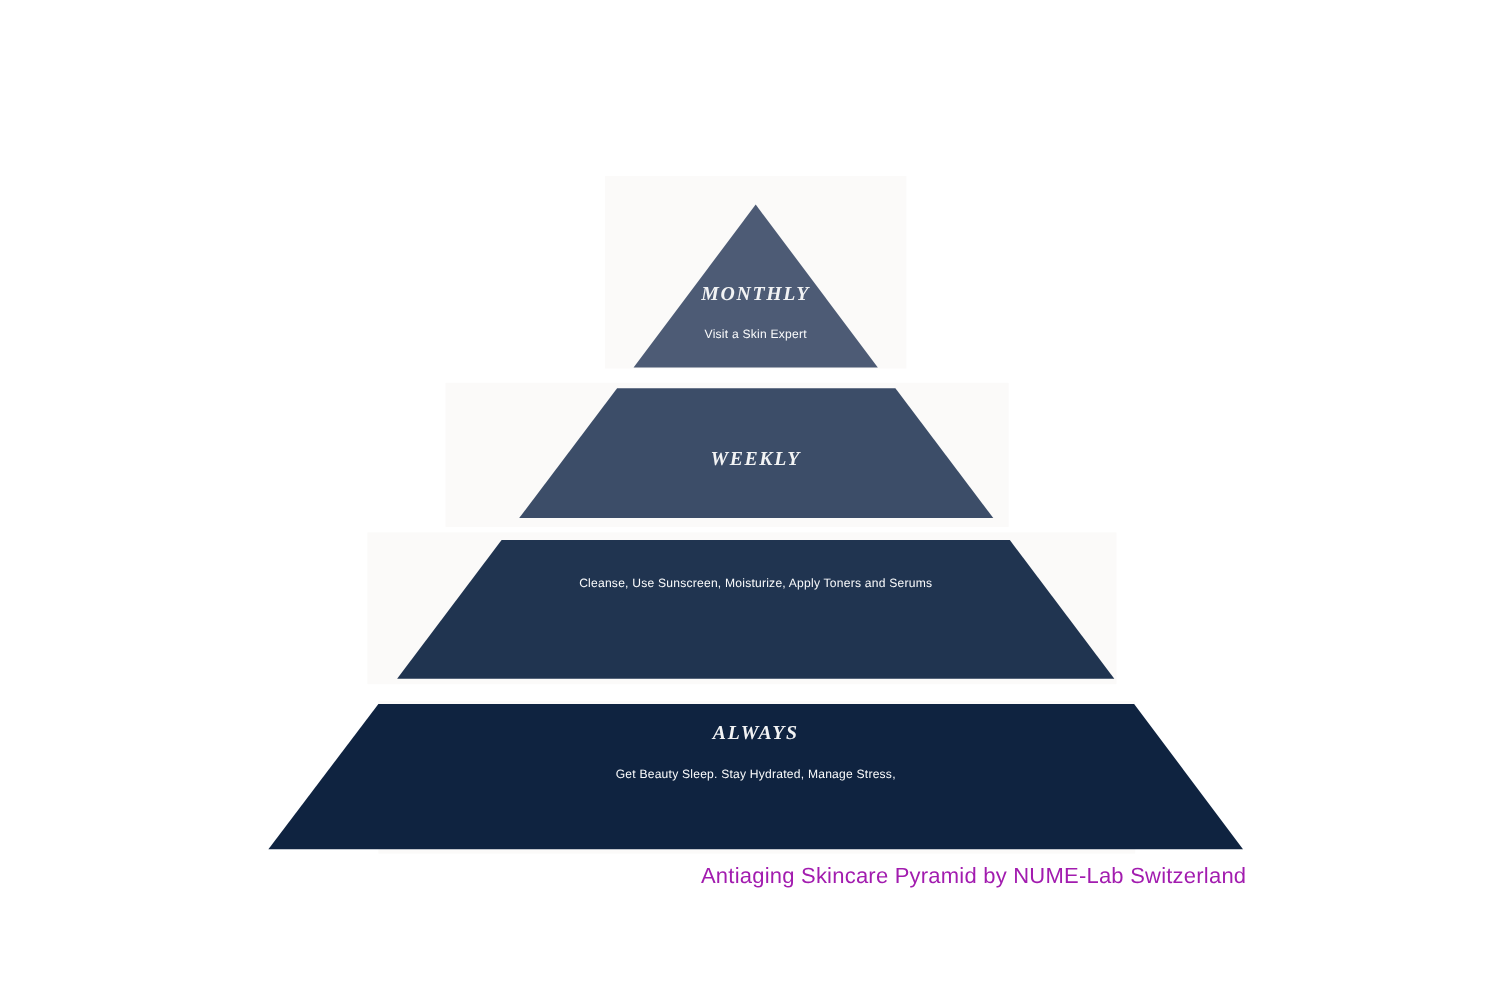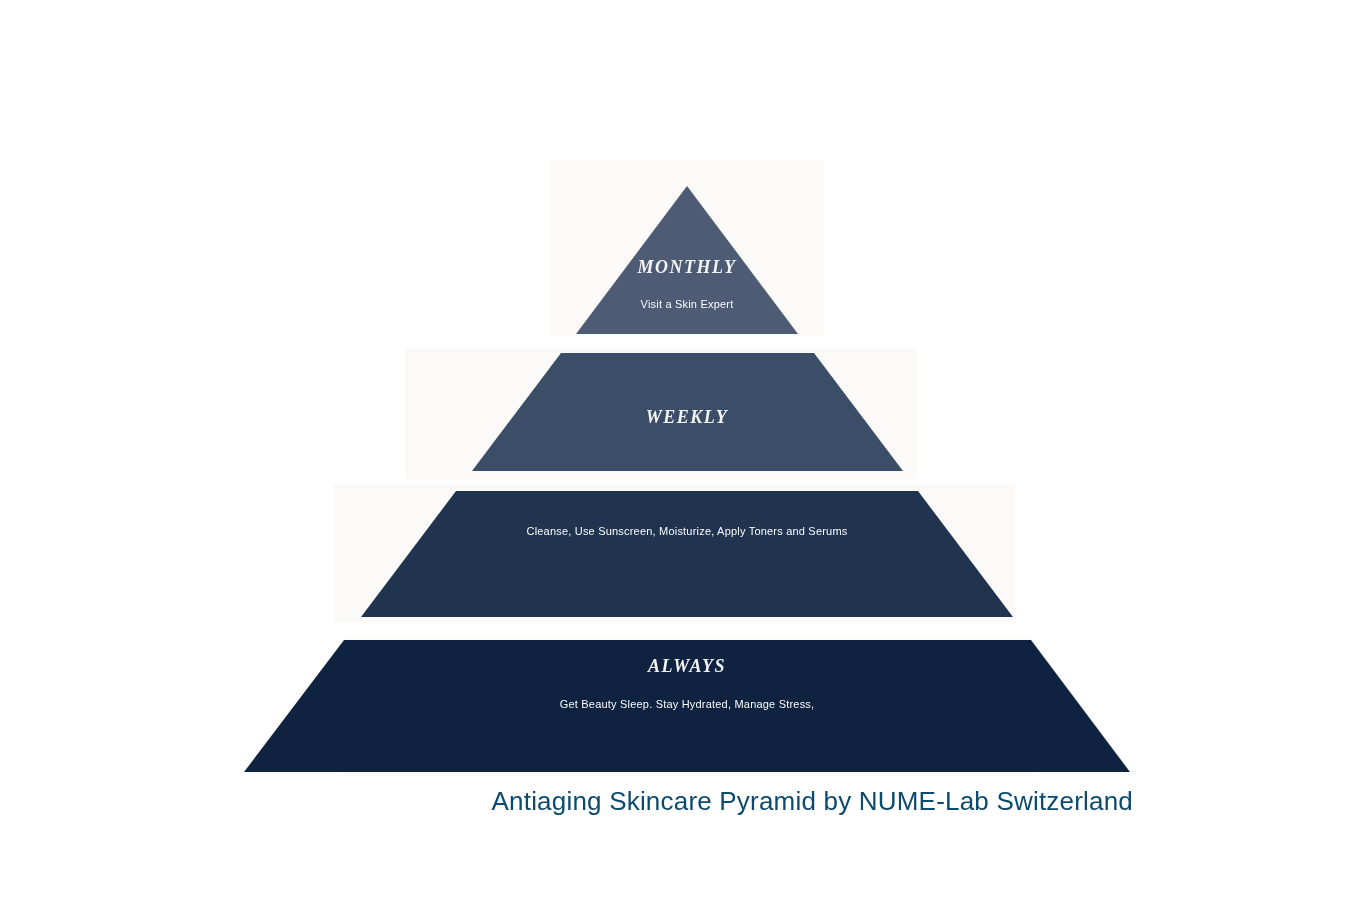--- a/index.html
+++ b/index.html
@@ -56,23 +56,23 @@
   .desc-2  { top: 414px; }
   .label-3 { top: 514px; }
   .desc-3  { top: 526px; }
   .label-4 { top: 657px; }
   .desc-4  { top: 699px; }
   .caption {
     position: absolute;
     top: 786px;
     right: 227px;
     font-family: "Liberation Sans", sans-serif;
-    font-size: 26px;
+    font-size: 20px;
     letter-spacing: 0.2px;
-    color: #0c4a6e;
+    color: #a21caf;
     white-space: nowrap;
   }
 </style>
 </head>
 <body>
 
 <div class="canvas">
 
   <div class="backdrop b1"></div>
   <div class="backdrop b2"></div>

